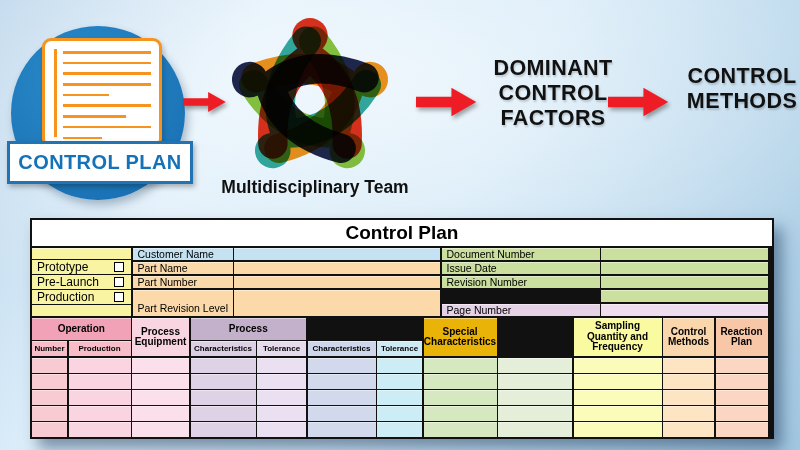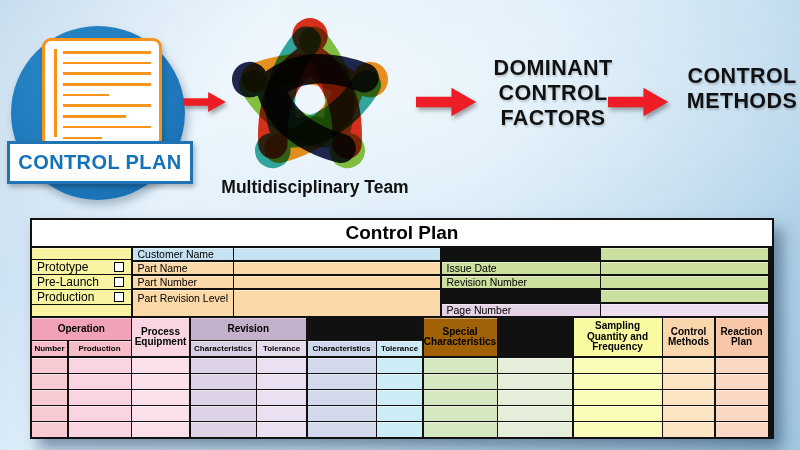--- a/index.html
+++ b/index.html
@@ -87,21 +87,21 @@
   .gsub{font-weight:bold;font-size:8px;color:#000;}
   .h-op{background:#f2a2b6}
   .h-opsub{background:#f6bcc7}
   .h-pe{background:#f9d5e2}
   .h-prod{background:#c3b0ca}
   .h-prodsub{background:#dbcfe3}
   .h-prodsub2{background:#e6daed}
   .h-proc{background:#abc4df}
   .h-procsub{background:#cdd6ea}
   .h-procsub2{background:#cdeaf4}
-  .h-spec{background:#a16207}
+  .h-spec{background:#eab308}
   .h-meas{background:#d8e7c9}
   .h-samp{background:#fafaa0}
   .h-ctrl{background:#fad6ac}
   .h-reac{background:#f8c7a8}
 </style>
 </head>
 <body>
 
 <div class="abs cp-circle">
   <div class="abs cp-doc" style="left:31px;top:12px;">
@@ -186,39 +186,40 @@
       </div>
       <div class="phase-row bt"></div>
     </div>
 
     <div class="ilabel c-blue" style="grid-column:2;grid-row:1">Customer Name</div>
     <div class="c-blue" style="grid-column:3;grid-row:1"></div>
     <div class="ilabel c-orange" style="grid-column:2;grid-row:2">Part Name</div>
     <div class="c-orange" style="grid-column:3;grid-row:2"></div>
     <div class="ilabel c-orange" style="grid-column:2;grid-row:3">Part Number</div>
     <div class="c-orange" style="grid-column:3;grid-row:3"></div>
-    <div class="ilabel c-orange" style="grid-column:2;grid-row:4/6;align-items:flex-start;padding-top:2px">Part Revision Level</div>
+    <div class="ilabel c-orange" style="grid-column:2;grid-row:4/6;align-items:flex-start;padding-top:12px">Part Revision Level</div>
     <div class="c-orange" style="grid-column:3;grid-row:4/6"></div>
 
+    <div class="ilabel c-green" style="grid-column:4;grid-row:1">Document Number</div>
     <div class="c-green" style="grid-column:5;grid-row:1"></div>
     <div class="ilabel c-green" style="grid-column:4;grid-row:2">Issue Date</div>
     <div class="c-green" style="grid-column:5;grid-row:2"></div>
     <div class="ilabel c-green" style="grid-column:4;grid-row:3">Revision Number</div>
     <div class="c-green" style="grid-column:5;grid-row:3"></div>
     <div class="c-green" style="grid-column:5;grid-row:4"></div>
     <div class="ilabel c-purple" style="grid-column:4;grid-row:5">Page Number</div>
     <div class="c-purple-lt" style="grid-column:5;grid-row:5"></div>
   </div>
 
   <div id="cpgrid">
     <div class="gh h-op" style="grid-column:1/3;grid-row:1">Operation</div>
     <div class="gsub h-opsub" style="grid-column:1;grid-row:2">Number</div>
     <div class="gsub h-opsub" style="grid-column:2;grid-row:2">Production</div>
     <div class="gh h-pe" style="grid-column:3;grid-row:1/3">Process Equipment</div>
-    <div class="gh h-prod" style="grid-column:4/6;grid-row:1">Revision</div>
+    <div class="gh h-prod" style="grid-column:4/6;grid-row:1">Process</div>
     <div class="gsub h-prodsub" style="grid-column:4;grid-row:2">Characteristics</div>
     <div class="gsub h-prodsub2" style="grid-column:5;grid-row:2">Tolerance</div>
     <div class="gsub h-procsub" style="grid-column:6;grid-row:2">Characteristics</div>
     <div class="gsub h-procsub2" style="grid-column:7;grid-row:2">Tolerance</div>
     <div class="gh h-spec" style="grid-column:8;grid-row:1/3">Special Characteristics</div>
     <div class="gh h-samp" style="grid-column:10;grid-row:1/3">Sampling Quantity and Frequency</div>
     <div class="gh h-ctrl" style="grid-column:11;grid-row:1/3">Control Methods</div>
     <div class="gh h-reac" style="grid-column:12;grid-row:1/3">Reaction Plan</div>
   <div style="background: rgb(248, 202, 209); grid-area: 3 / 1;"></div>
       <div style="background: rgb(250, 213, 225); grid-area: 3 / 2;"></div>

